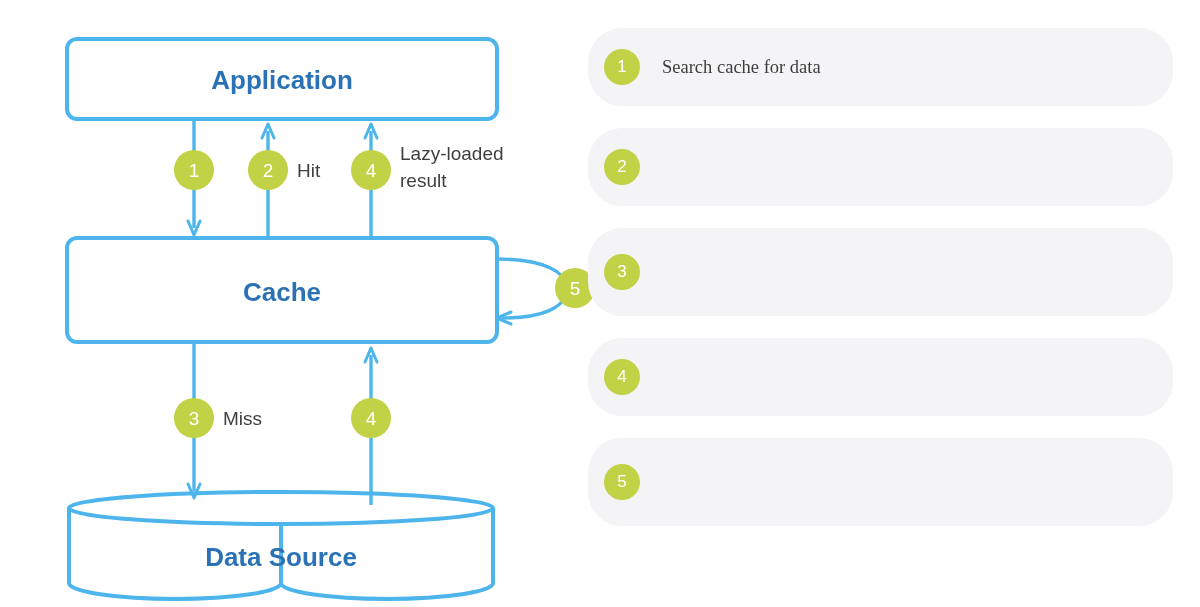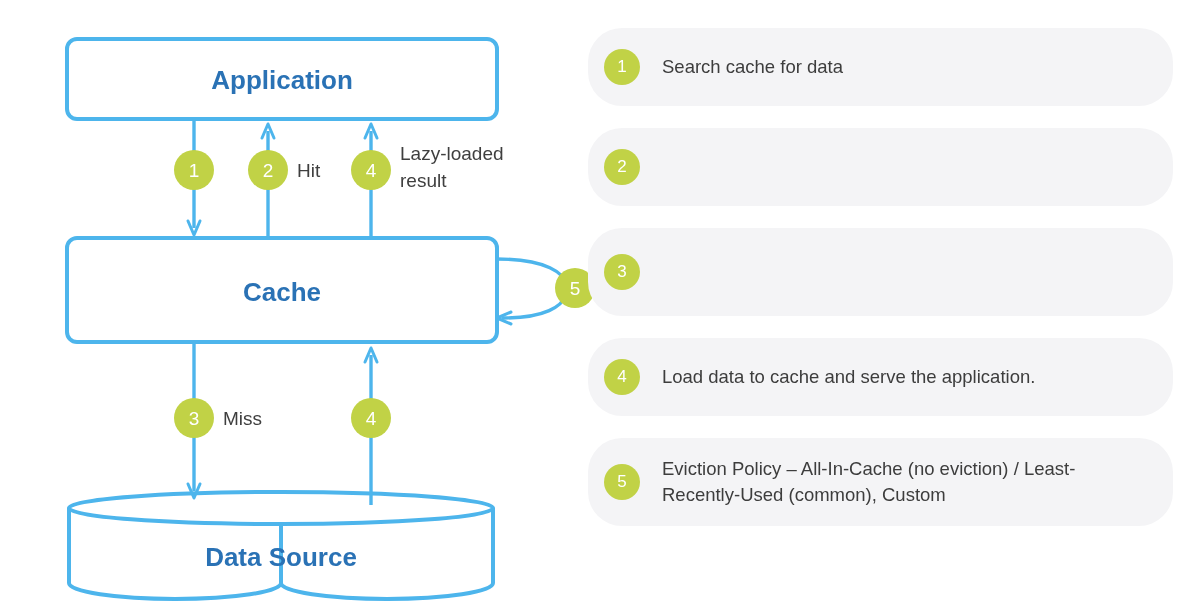--- a/index.html
+++ b/index.html
@@ -79,21 +79,21 @@
     background: #c1d246;
     color: #ffffff;
     font-size: 17px;
     line-height: 36px;
     text-align: center;
     font-family: "Liberation Sans", sans-serif;
     margin-right: 22px;
   }
   .legend-text {
     flex: 1 1 auto;
-    font-family: Liberation Sans, sans-serif;
+    font-family: Liberation Serif, serif;
     font-size: 18.5px;
     line-height: 26px;
     color: #3d3d3d;
     padding-right: 20px;
     white-space: pre-line;
   }
 
   .li-1 { top: 28px;  height: 78px; }
   .li-2 { top: 128px; height: 78px; }
   .li-3 { top: 228px; height: 88px; }
@@ -194,22 +194,19 @@
   <div class="legend-item li-2">
     <div class="legend-badge">2</div>
   </div>
 
   <div class="legend-item li-3">
     <div class="legend-badge">3</div>
   </div>
 
   <div class="legend-item li-4">
     <div class="legend-badge">4</div>
-    <div class="legend-text">Load data to cache and serve the application.</div>
   </div>
 
   <div class="legend-item li-5">
     <div class="legend-badge">5</div>
-    <div class="legend-text">Eviction Policy – All-In-Cache (no eviction) / Least-
-Recently-Used (common), Custom</div>
   </div>
 
 </div>
 
 </body></html>

